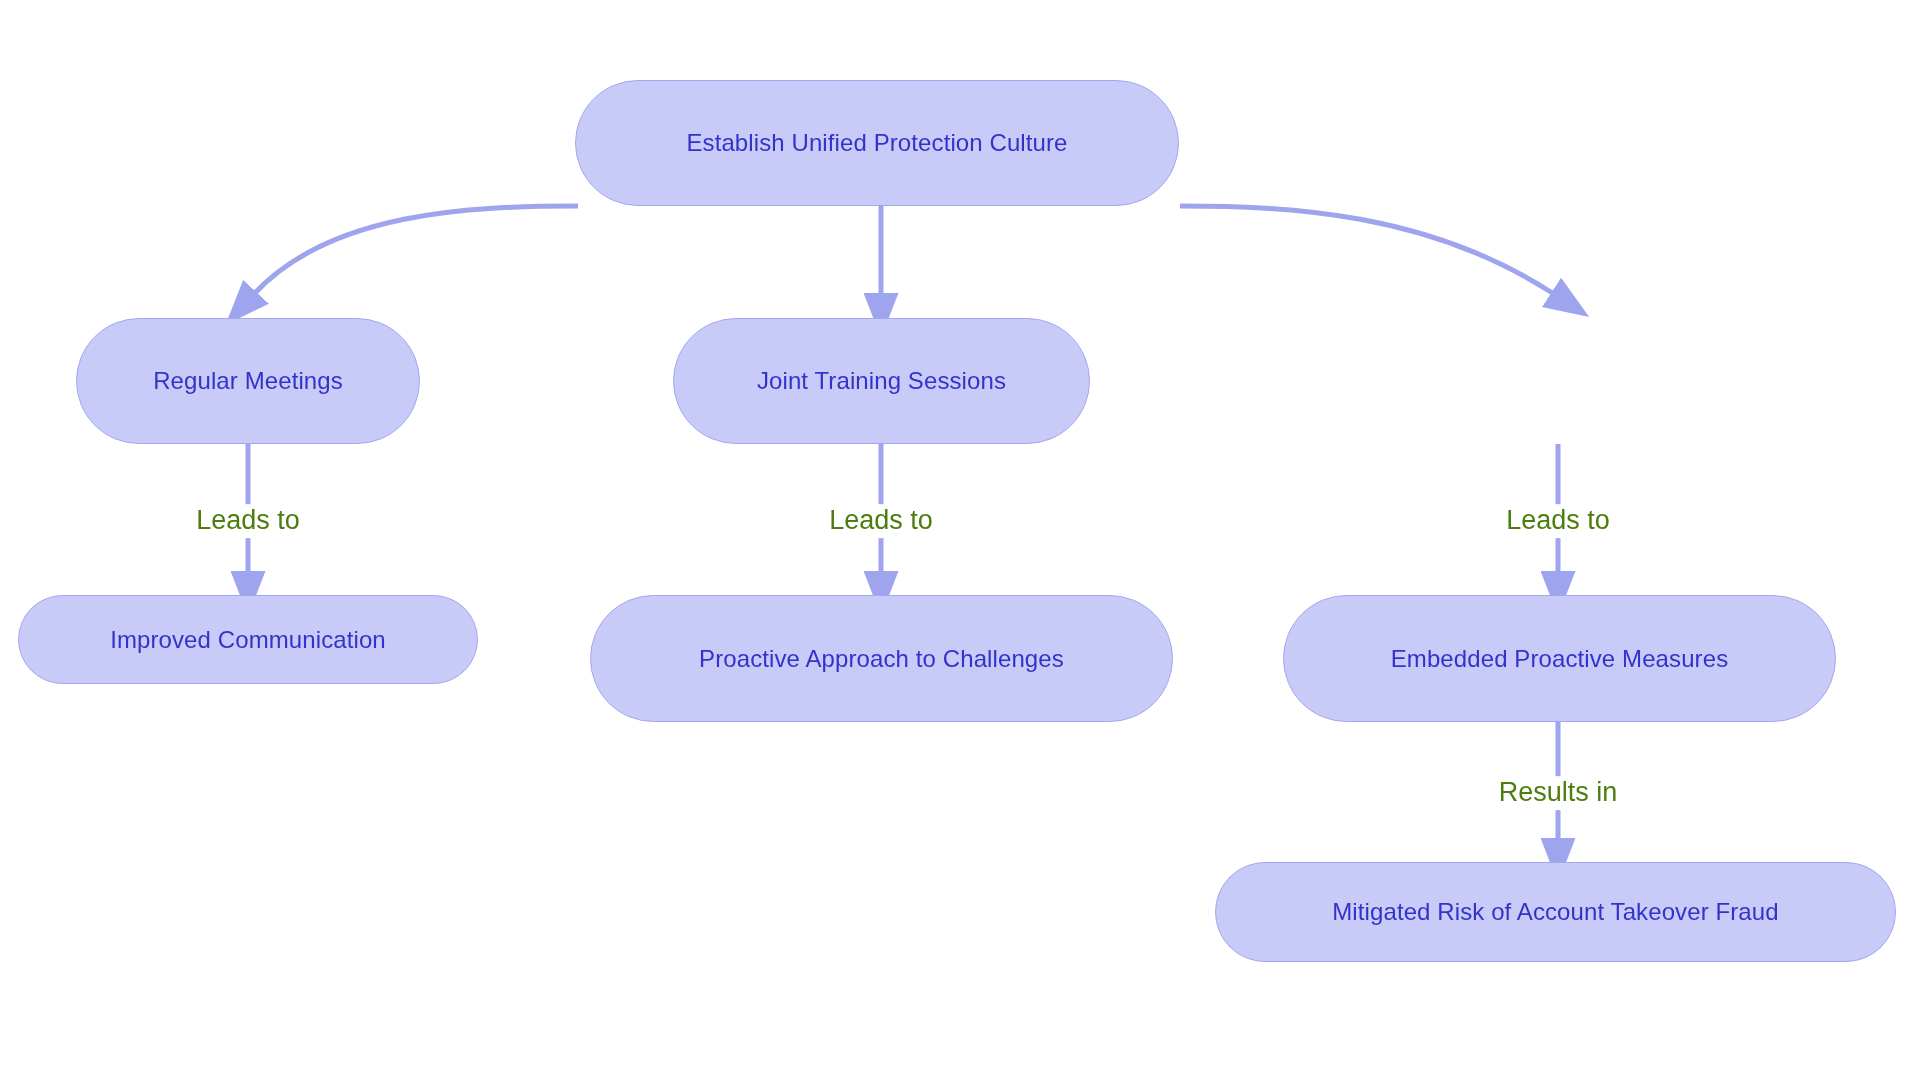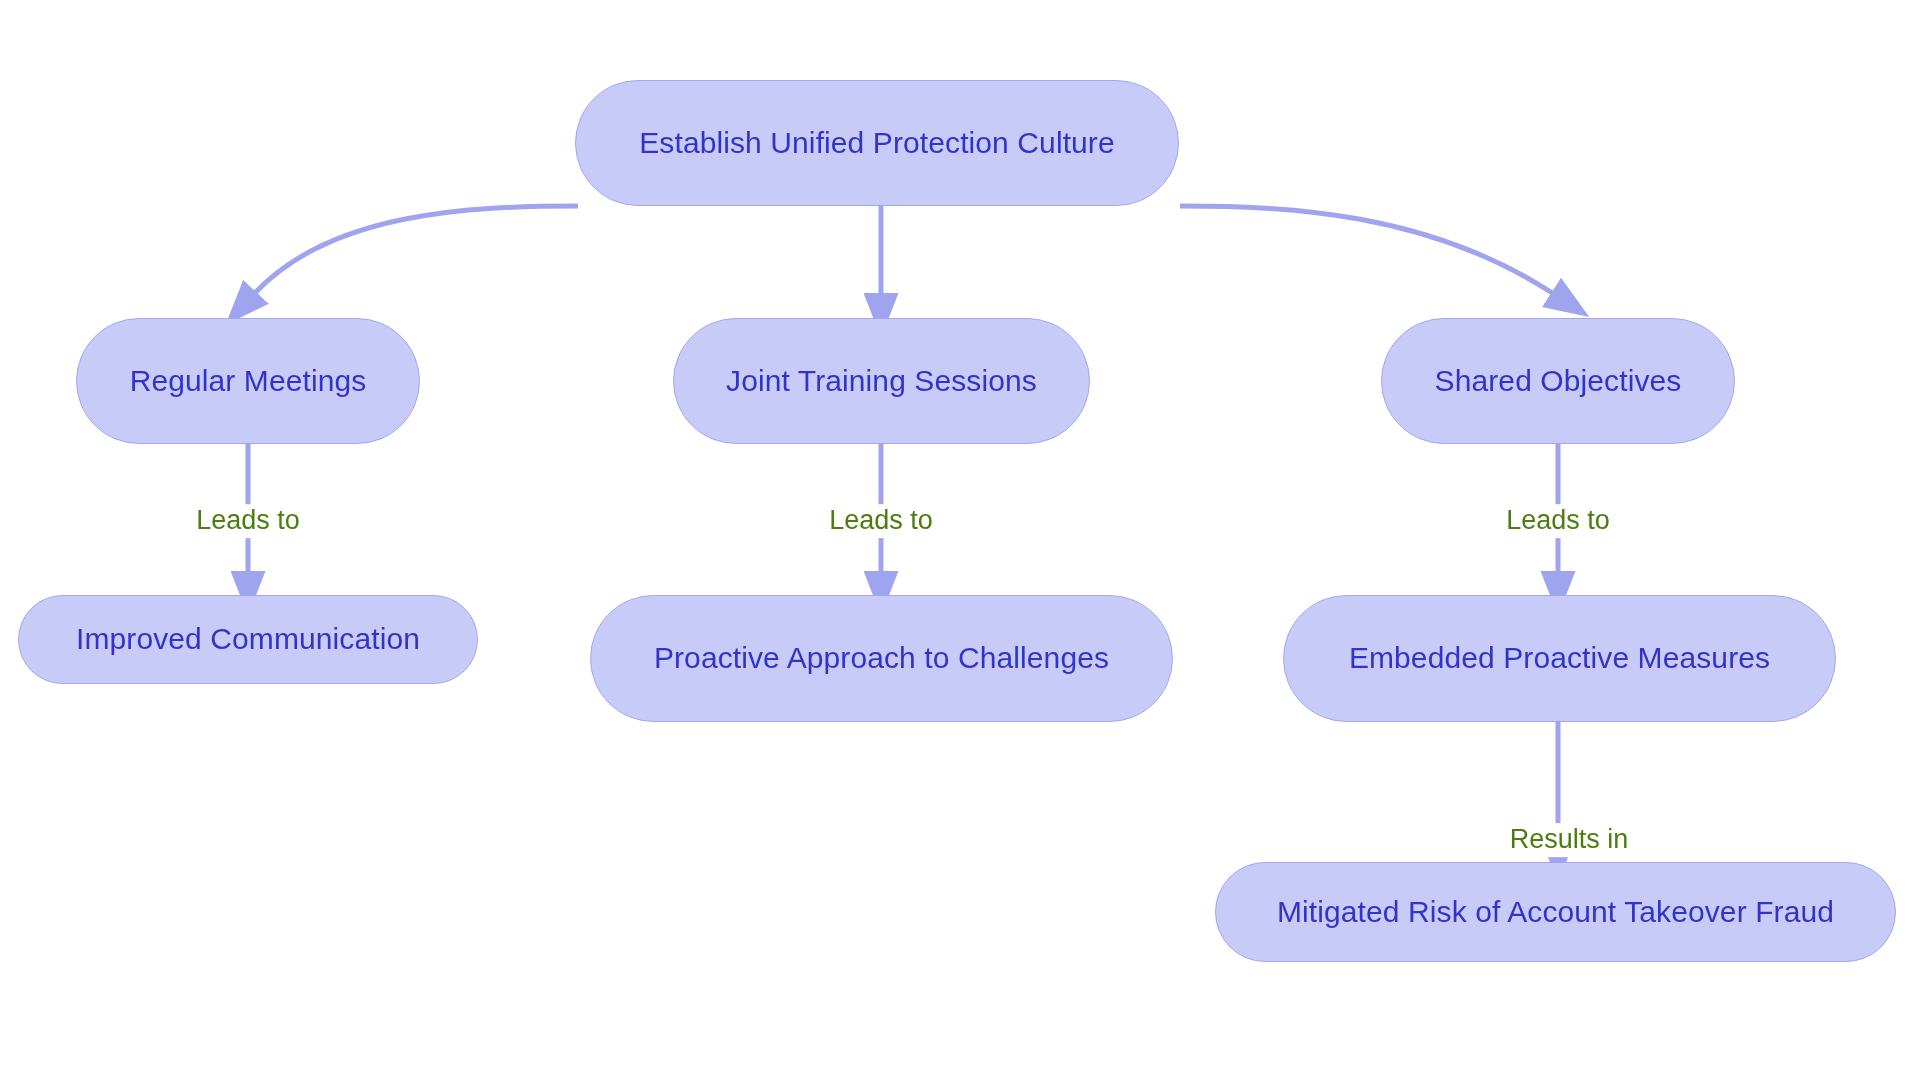--- a/index.html
+++ b/index.html
@@ -29,21 +29,21 @@
     box-sizing: border-box;
     background: #c8cbf7;
     border: 1.6px solid #a3a8ee;
     border-radius: 999px;
     display: flex;
     align-items: center;
     justify-content: center;
     text-align: center;
     color: #3333cc;
     font-family: "Liberation Sans", sans-serif;
-    font-size: 30px;
+    font-size: 24px;
     font-weight: 400;
     letter-spacing: 0.1px;
     line-height: 1.15;
     padding: 0 26px;
     white-space: nowrap;
   }
   .edge-label {
     position: absolute;
     color: #4d7c0f;
     font-family: "Liberation Sans", sans-serif;
@@ -82,31 +82,30 @@
 
     <path d="M 1558,722 L 1558,841" fill="none" stroke="#9fa4ee" stroke-width="5" marker-end="url(#arrowhead)"></path>
   </svg>
 
   <div class="node" style="left: 575px; top: 80px; width: 604px; height: 126px;">Establish Unified Protection Culture</div>
 
   <div class="node" style="left: 76px; top: 318px; width: 344px; height: 126px;">Regular Meetings</div>
 
   <div class="node" style="left: 673px; top: 318px; width: 417px; height: 126px;">Joint Training Sessions</div>
 
-  <div class="node" style="left: 1381px; top: 318px; width: 354px; height: 126px;">Shared Objectives</div>
 
   <div class="node" style="left: 18px; top: 595px; width: 460px; height: 89px;">Improved Communication</div>
 
   <div class="node" style="left: 590px; top: 595px; width: 583px; height: 127px;">Proactive Approach to Challenges</div>
 
   <div class="node" style="left: 1283px; top: 595px; width: 553px; height: 127px;">Embedded Proactive Measures</div>
 
   <div class="node" style="left: 1215px; top: 862px; width: 681px; height: 100px;">Mitigated Risk of Account Takeover Fraud</div>
 
   <div class="edge-label" style="left: 248px; top: 521px;">Leads to</div>
 
   <div class="edge-label" style="left: 881px; top: 521px;">Leads to</div>
 
   <div class="edge-label" style="left: 1558px; top: 521px;">Leads to</div>
 
-  <div class="edge-label" style="left: 1558px; top: 840px; margin-left: 11px;">Results in</div>
+  <div class="edge-label" style="left: 1558px; top: 793px;">Results in</div>
 
 </div>
 
 </body></html>

